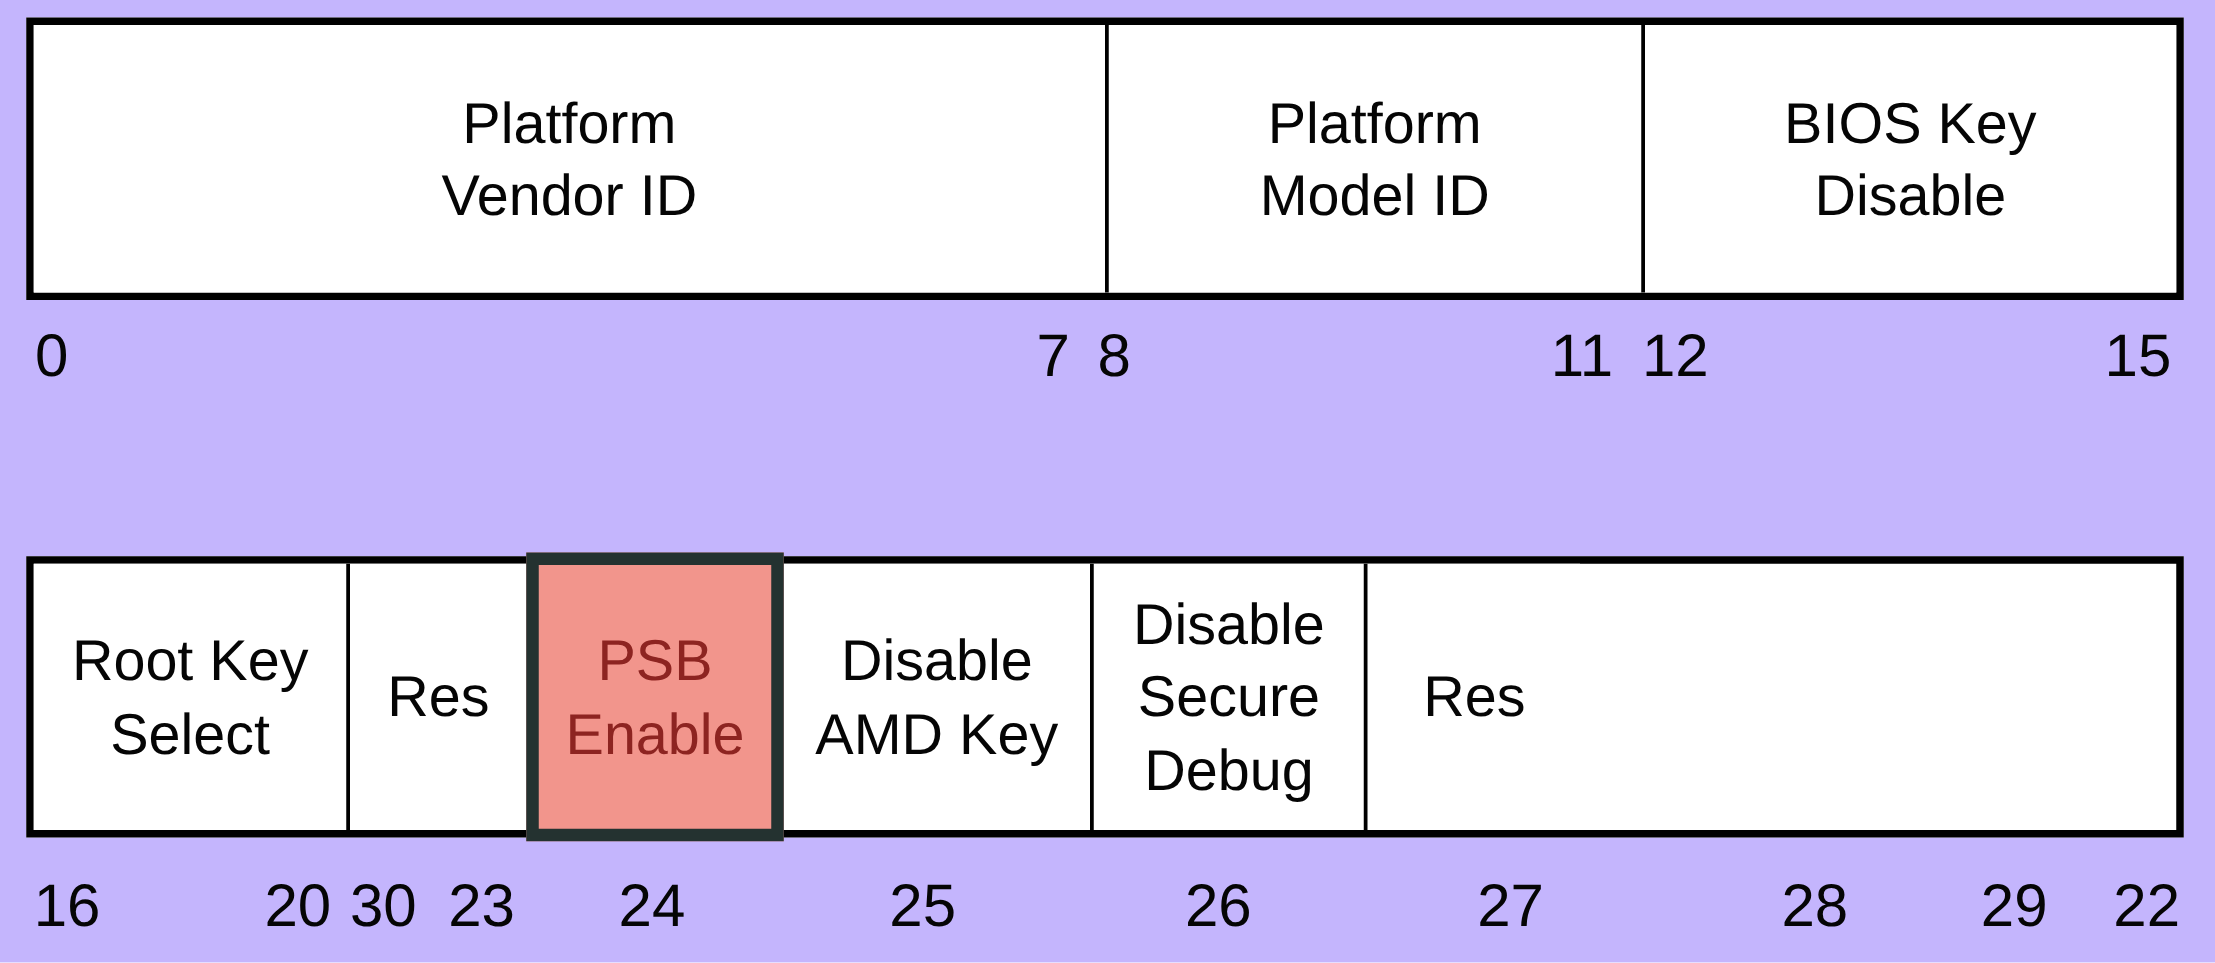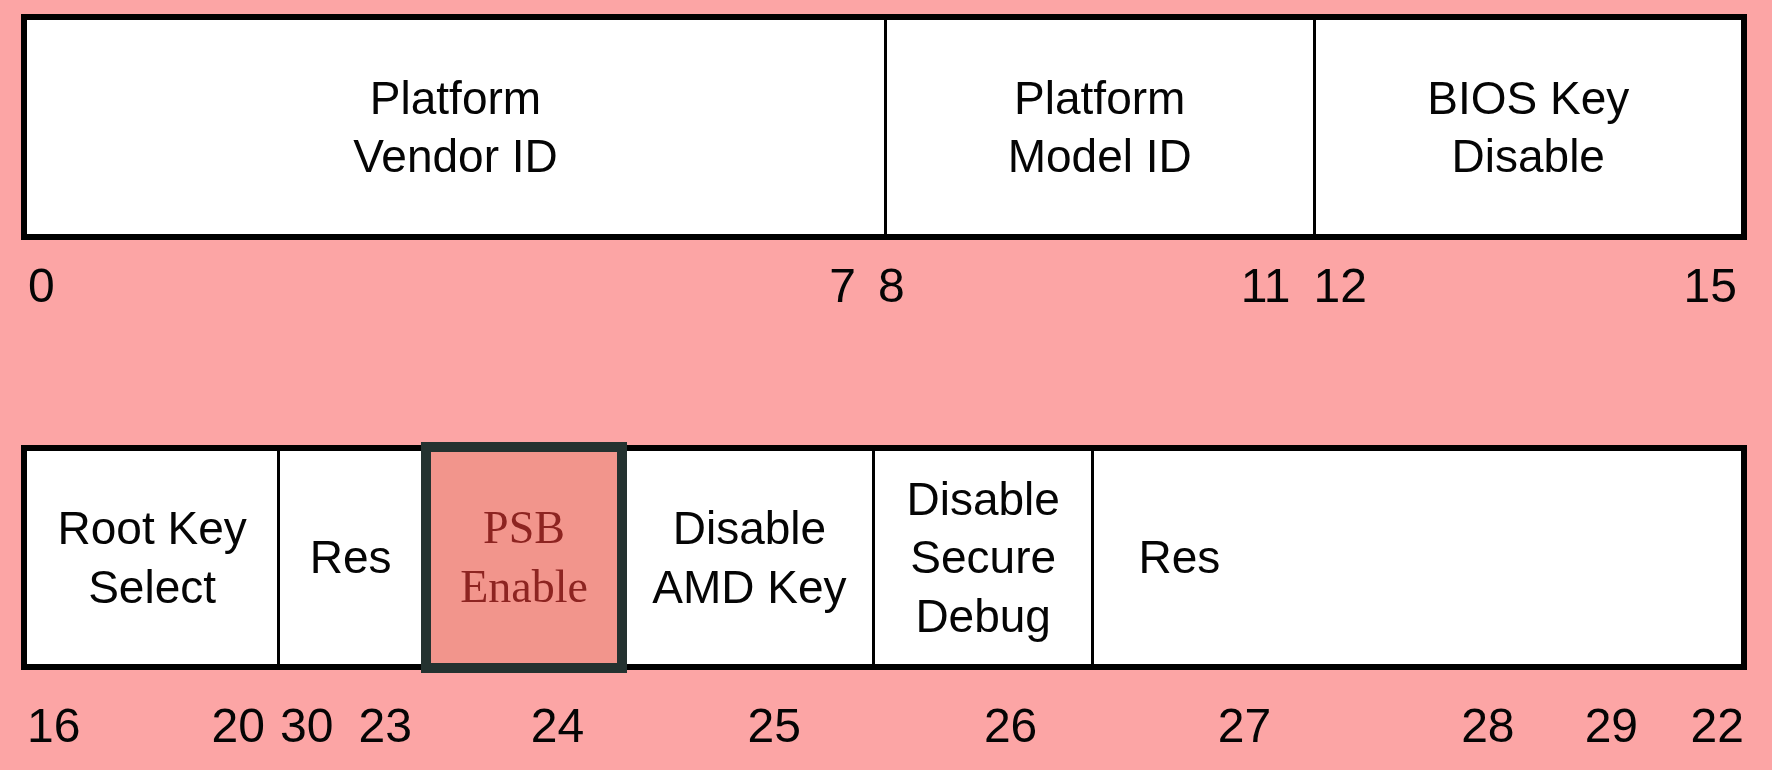--- a/index.html
+++ b/index.html
@@ -7,21 +7,21 @@
     --highlight-border:#243230;
     --highlight-text:#8D2421;
     --line:#000000;
   }
   *{box-sizing:border-box;margin:0;padding:0;}
   html,body{background:#ffffff;}
   body{font-family:"Liberation Sans","DejaVu Sans",sans-serif;color:#050505;}
   .canvas{
     position:relative;
     width:1772px;height:770px;
-    background:#fca5a5;
+    background:#c4b5fd;
     overflow:hidden;
   }
   .bit-table{
     position:absolute;
     left:21px;width:1726px;
     display:flex;
     align-items:stretch;
     border:6px solid var(--line);
     background:#ffffff;
   }
@@ -41,41 +41,40 @@
     font-size:46px;
     line-height:1.27;
     color:#050505;
   }
   .cell.hl{
     background:var(--highlight-fill);
     border:10px solid var(--highlight-border);
     margin-top:-9px;
     margin-bottom:-9px;
     z-index:2;
-    font-family:Liberation Serif, serif;
   }
   .cell.hl + .cell{border-left:none;}
   .cell.hl .lbl{color:var(--highlight-text);}
   .numline{
     position:absolute;
     left:21px;width:1726px;
     height:60px;
   }
   .numline-1{top:240px;}
   .numline-2{top:680px;}
   .bn{
     position:absolute;
     top:22px;
     font-size:48px;
     line-height:1;
     white-space:nowrap;
     color:#050505;
   }
   .anchor-r{transform:translateX(-100%);}
-  .anchor-c{transform:translateX(-50%);margin-left:36px;}
+  .anchor-c{transform:translateX(-50%);}
 </style>
 </head>
 <body>
 
 <div class="canvas">
 
   <div class="bit-table row1">
     <div class="cell" style="flex:0 0 50%">
       <span class="lbl">Platform
 Vendor ID</span>

